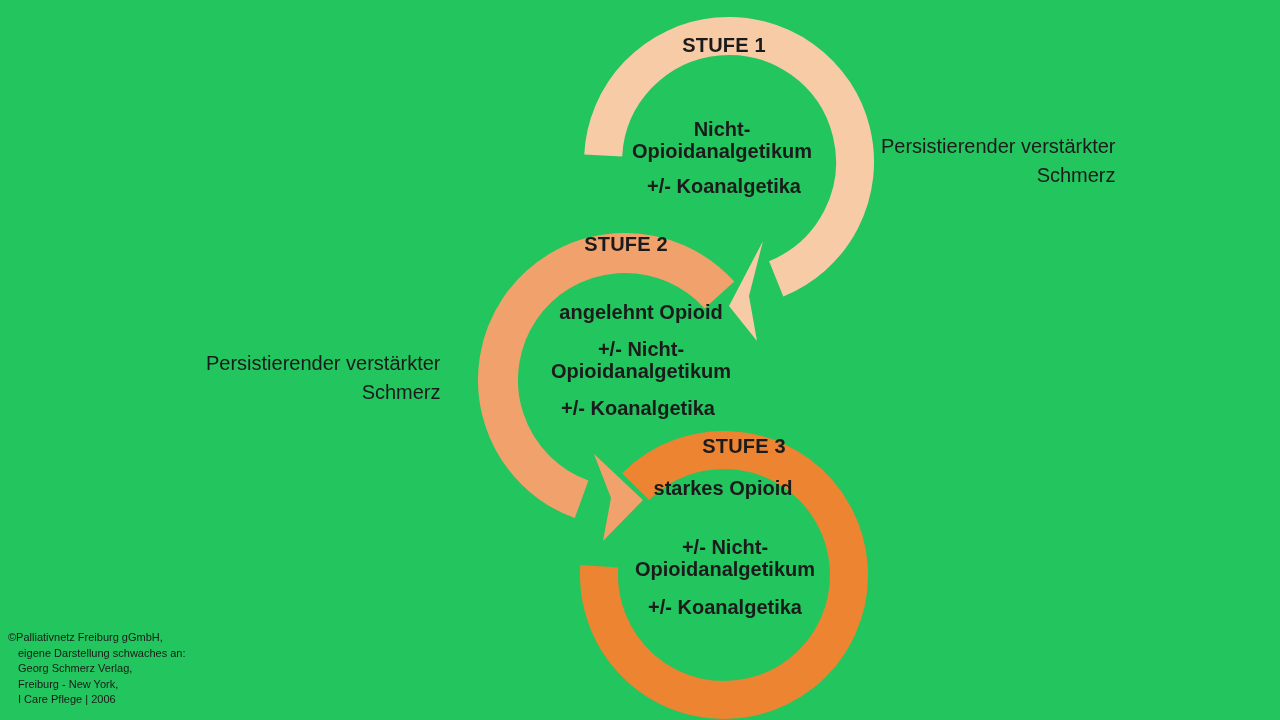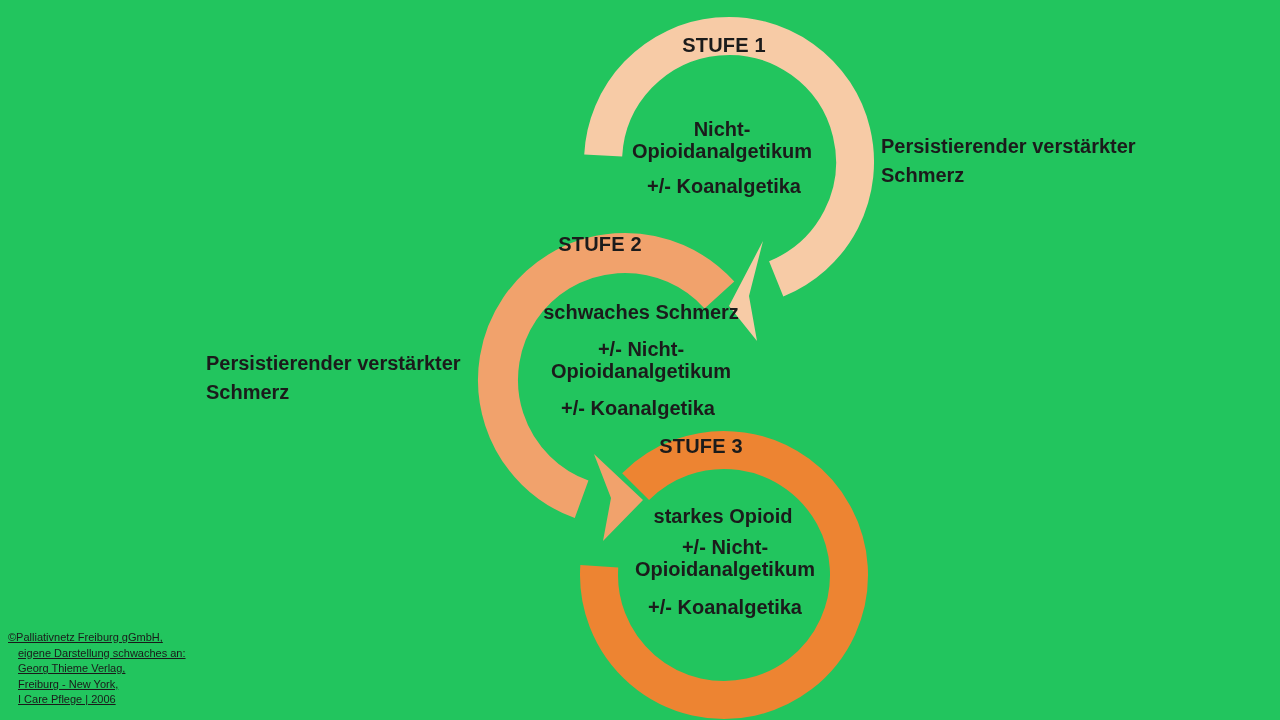--- a/index.html
+++ b/index.html
@@ -26,34 +26,33 @@
     letter-spacing: 0.2px;
   }
   .inner-line {
     font-size: 20px;
     font-weight: 700;
     line-height: 22px;
   }
   .side-label {
     position: absolute;
     font-size: 20px;
-    font-weight: 700;
+    font-weight: 400;
     line-height: 29px;
     white-space: pre-line;
     color: #1b1b1b;
-    text-align: left;
+    text-align: right;
   }
   .credit {
     position: absolute;
     left: 8px;
     top: 630px;
     font-size: 11px;
     line-height: 15.6px;
     color: #1a1a1a;
-    text-decoration: underline;
   }
   .credit .credit-line { white-space: pre; }
   .credit .credit-line:not(:first-child) { padding-left: 10px; }
 </style>
 </head>
 <body>
 
 <div class="canvas">
 
   <svg width="1280" height="720" viewBox="0 0 1280 720">
@@ -65,38 +64,38 @@
     <polygon points="643,500 603,541 611,498 594,454" fill="#F1A26C"></polygon>
 
     <path d="M 635.6 486.6 A 125 125 0 1 1 599.3 566.3" fill="none" stroke-width="38" stroke-linecap="butt" stroke="#ED8432"></path>
   </svg>
 
   <div class="txt stufe-label" style="left:724px; top:45px;">STUFE 1</div>
   <div class="txt inner-line" style="left:722px; top:140px;">Nicht-
 Opioidanalgetikum</div>
   <div class="txt inner-line" style="left:724px; top:186px;">+/- Koanalgetika</div>
 
-  <div class="txt stufe-label" style="left:600px; top:244px;">STUFE 2</div>
-  <div class="txt inner-line" style="left:641px; top:312px;">schwaches Schmerz</div>
+  <div class="txt stufe-label" style="left:626px; top:244px;">STUFE 2</div>
+  <div class="txt inner-line" style="left:641px; top:312px;">angelehnt Opioid</div>
   <div class="txt inner-line" style="left:641px; top:360px;">+/- Nicht-
 Opioidanalgetikum</div>
   <div class="txt inner-line" style="left:638px; top:408px;">+/- Koanalgetika</div>
 
-  <div class="txt stufe-label" style="left:701px; top:446px;">STUFE 3</div>
-  <div class="txt inner-line" style="left:723px; top:516px;">starkes Opioid</div>
+  <div class="txt stufe-label" style="left:744px; top:446px;">STUFE 3</div>
+  <div class="txt inner-line" style="left:723px; top:488px;">starkes Opioid</div>
   <div class="txt inner-line" style="left:725px; top:558px;">+/- Nicht-
 Opioidanalgetikum</div>
   <div class="txt inner-line" style="left:725px; top:607px;">+/- Koanalgetika</div>
 
   <div class="side-label" style="left:881px; top:132px;">Persistierender verstärkter
 Schmerz</div>
   <div class="side-label" style="left:206px; top:349px;">Persistierender verstärkter
 Schmerz</div>
 
   <div class="credit">
     <div class="credit-line">©Palliativnetz Freiburg gGmbH,</div>
     <div class="credit-line">eigene Darstellung schwaches an:</div>
-    <div class="credit-line">Georg Thieme Verlag,</div>
+    <div class="credit-line">Georg Schmerz Verlag,</div>
     <div class="credit-line">Freiburg - New York,</div>
     <div class="credit-line">I Care Pflege | 2006</div>
   </div>
 
 </div>
 
 </body></html>

